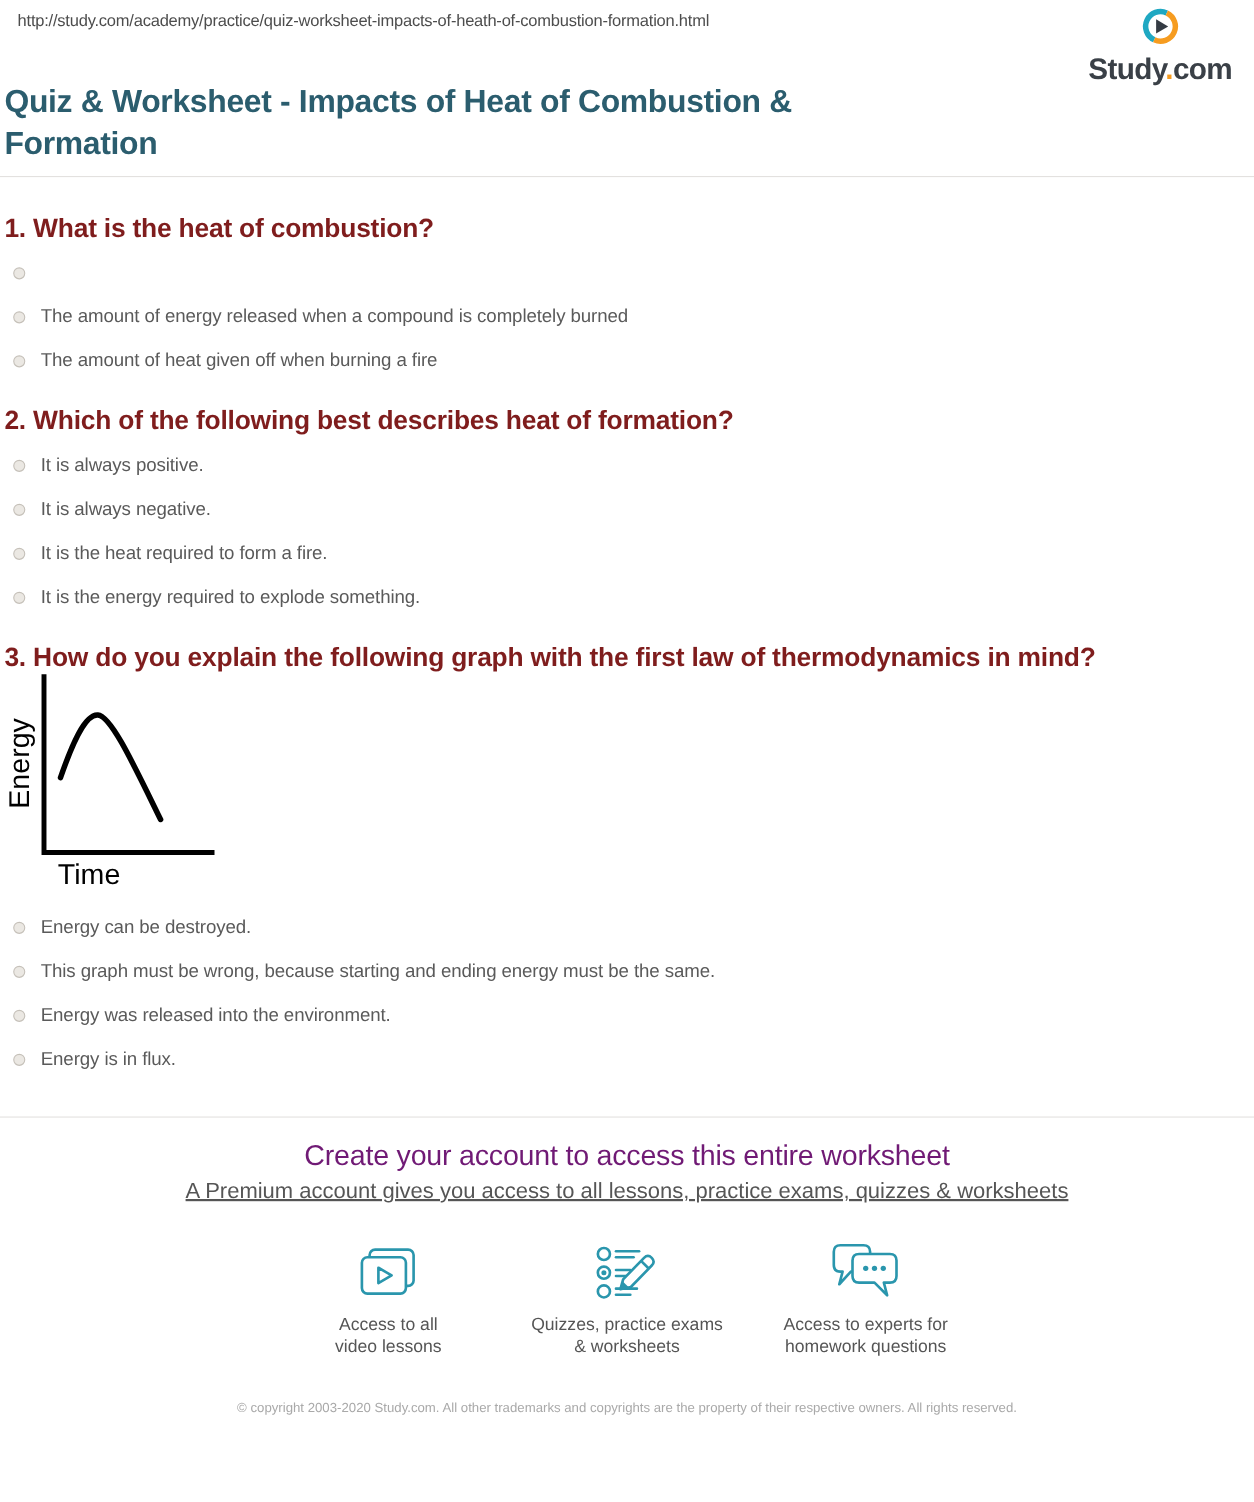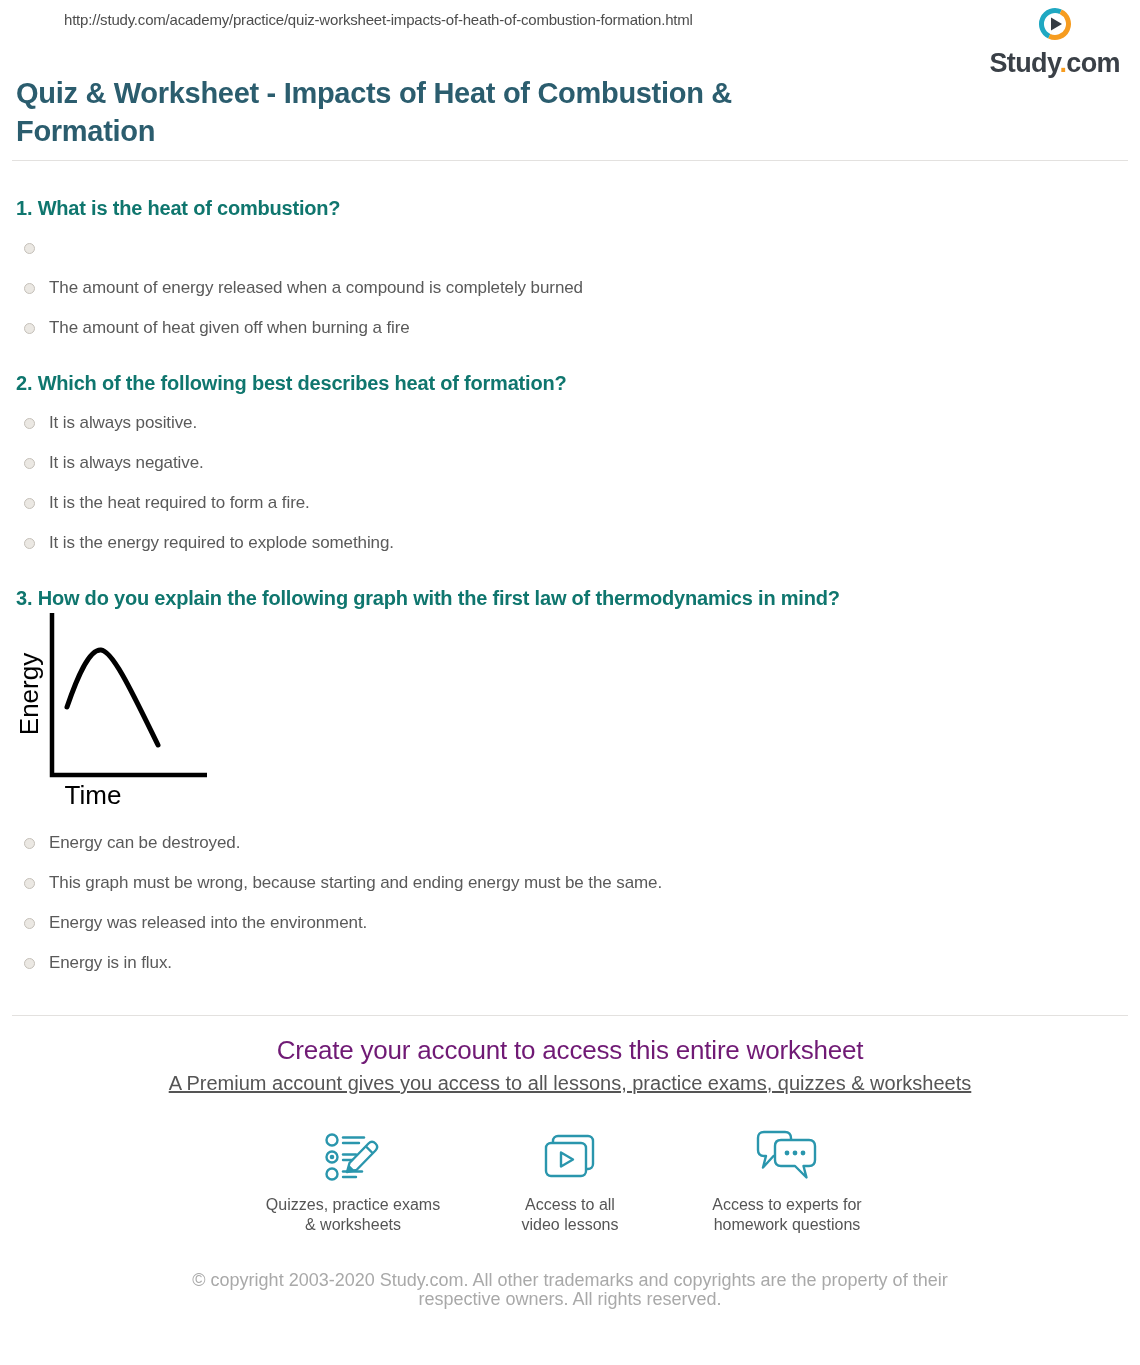--- a/index.html
+++ b/index.html
@@ -6,39 +6,39 @@
   html, body { background: #ffffff; }
   body {
     width: 1140px; height: 1365px; overflow: hidden; position: relative;
     font-family: "Liberation Sans", "DejaVu Sans", sans-serif;
   }
 
   
   .header { position: relative; height: 56px; }
   .page-url {
     position: absolute; left: 16px; top: 11px;
-    font-size: 15px; color: #4d4d4d; letter-spacing: -0.2px; margin-left: 48px;
+    font-size: 15px; color: #4d4d4d; letter-spacing: -0.2px;
   }
   .logo { position: absolute; right: 20px; top: 7px; display: flex; align-items: center; gap: 7px; cursor: pointer; flex-direction: column; }
   .logo-text { font-size: 27px; font-weight: 700; color: #3a4047; letter-spacing: -0.6px; }
   .logo-text .dot { color: #f69c20; }
 
   
-  .main { padding: 0 16px; }
+  .main { padding: 0 4px; }
   .page-title {
     margin-top: 18px; max-width: 830px;
     font-size: 29px; line-height: 38px; font-weight: 700;
     color: #2b5d6e; letter-spacing: -0.3px;
   }
   .divider { border-top: 1px solid #e3e1df; margin: 10px -4px 0 -4px; }
   .divider.bottom { margin-top: 32px; }
 
   .question { margin-top: 35px; }
   .question + .question { margin-top: 23px; }
-  .q-heading { font-size: 20px; line-height: 24px; font-weight: 700; color: #0f766e; letter-spacing: -0.2px; }
+  .q-heading { font-size: 24px; line-height: 24px; font-weight: 700; color: #7f1d1d; letter-spacing: -0.2px; }
   .options { margin-top: 8px; }
   .options.after-graph { margin-top: 13px; }
   .option { display: flex; align-items: center; height: 40px; padding-left: 8px; cursor: pointer; }
   .radio {
     width: 11px; height: 11px; flex: 0 0 11px; border-radius: 50%;
     background: #ebe8e3; border: 1px solid #c5c0b9; margin-right: 14px;
   }
   .option-label { font-size: 17px; color: #5a5a5a; letter-spacing: -0.1px; }
 
   .graph-wrap { margin: 0 0 0 -2px; }
@@ -48,21 +48,21 @@
   .signup { text-align: center; }
   .signup-heading { margin-top: 19px; font-size: 26px; line-height: 30px; font-weight: 400; color: #701a75; letter-spacing: -0.2px; }
   .signup-sub { margin-top: 7px; font-size: 20px; color: #555555; text-decoration: underline; }
   .features { display: flex; justify-content: center; margin-top: 30px; }
   .feature { width: 217px; }
   .feature-icon { height: 58px; display: flex; align-items: flex-end; justify-content: center; }
   .feature-label { margin-top: 12px; font-size: 16px; line-height: 20px; color: #555555; }
 
   .copyright {
     margin: 36px auto 0 auto; max-width: 780px; text-align: center;
-    font-size: 18px; line-height: 19px; color: #a9a9a9;
+    font-size: 12px; line-height: 19px; color: #a9a9a9;
   }
 </style>
 </head>
 <body>
 
 <div class="header">
   <div class="page-url">http://study.com/academy/practice/quiz-worksheet-impacts-of-heath-of-combustion-formation.html</div>
   <div class="logo">
     <svg width="34" height="34" viewBox="0 0 34 34">
       <g transform="rotate(25 17 17)" fill="none" stroke-width="5">
@@ -150,20 +150,36 @@
     </div>
   </div>
 
   <div class="divider bottom"></div>
 
   <div class="signup">
     <div class="signup-heading">Create your account to access this entire worksheet</div>
     <div class="signup-sub">A Premium account gives you access to all lessons, practice exams, quizzes &amp; worksheets</div>
 
     <div class="features">
+
+      <div class="feature">
+        <div class="feature-icon">
+          <svg width="56" height="50" viewBox="0 0 56 50">
+            <g fill="none" stroke="#2a96ad" stroke-width="2.4" stroke-linejoin="round">
+              <rect x="11" y="3" width="40" height="33" rx="5"></rect>
+              <rect x="4" y="10" width="40" height="33" rx="5" fill="#ffffff"></rect>
+              <path d="M 19 19.5 L 31 26.5 L 19 33.5 Z"></path>
+            </g>
+          </svg>
+        </div>
+        <div class="feature-label">
+          <div>Access to all</div>
+          <div>video lessons</div>
+        </div>
+      </div>
 
       <div class="feature">
         <div class="feature-icon">
           <svg width="60" height="52" viewBox="0 0 60 52">
             <g fill="none" stroke="#2a96ad" stroke-width="2.4" stroke-linecap="round">
               <circle cx="9" cy="9" r="5.5"></circle>
               <circle cx="9" cy="26" r="5.5"></circle>
               <circle cx="9" cy="43" r="5.5"></circle>
               <path d="M 20 6.5 H 41"></path>
                 <path d="M 20 12 H 36"></path>
@@ -179,36 +195,20 @@
           </svg>
         </div>
         <div class="feature-label">
           <div>Quizzes, practice exams</div>
           <div>&amp; worksheets</div>
         </div>
       </div>
 
       <div class="feature">
         <div class="feature-icon">
-          <svg width="56" height="50" viewBox="0 0 56 50">
-            <g fill="none" stroke="#2a96ad" stroke-width="2.4" stroke-linejoin="round">
-              <rect x="11" y="3" width="40" height="33" rx="5"></rect>
-              <rect x="4" y="10" width="40" height="33" rx="5" fill="#ffffff"></rect>
-              <path d="M 19 19.5 L 31 26.5 L 19 33.5 Z"></path>
-            </g>
-          </svg>
-        </div>
-        <div class="feature-label">
-          <div>Access to all</div>
-          <div>video lessons</div>
-        </div>
-      </div>
-
-      <div class="feature">
-        <div class="feature-icon">
           <svg width="62" height="54" viewBox="0 0 62 54">
             <g fill="none" stroke="#2a96ad" stroke-width="2.4" stroke-linejoin="round">
               <path d="M 8 3 Q 2 3 2 9 V 21 Q 2 27 8 27 H 10 L 7 38.5 L 17.5 27 H 29 Q 35 27 35 21 V 9 Q 35 3 29 3 Z"></path>
               <path d="M 25 11 Q 19 11 19 17 V 31 Q 19 37 25 37 H 39 L 50.5 48.5 L 47.5 37 H 53 Q 59 37 59 31 V 17 Q 59 11 53 11 Z" fill="#ffffff"></path>
             </g>
             <circle cx="31" cy="24" r="2.4" fill="#2a96ad"></circle>
             <circle cx="39" cy="24" r="2.4" fill="#2a96ad"></circle>
             <circle cx="47" cy="24" r="2.4" fill="#2a96ad"></circle>
           </svg>
         </div>

